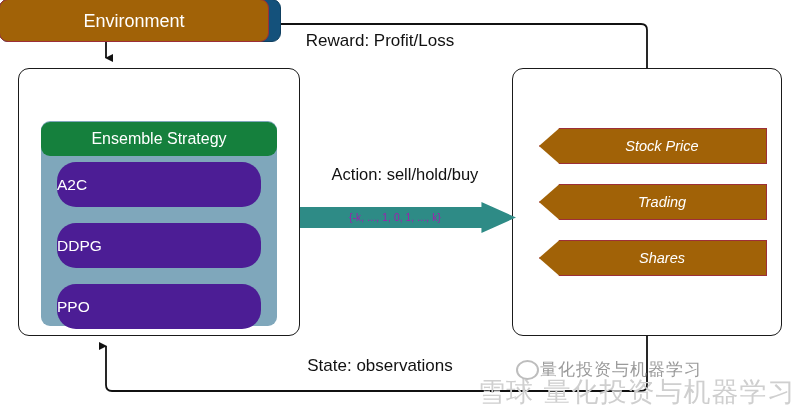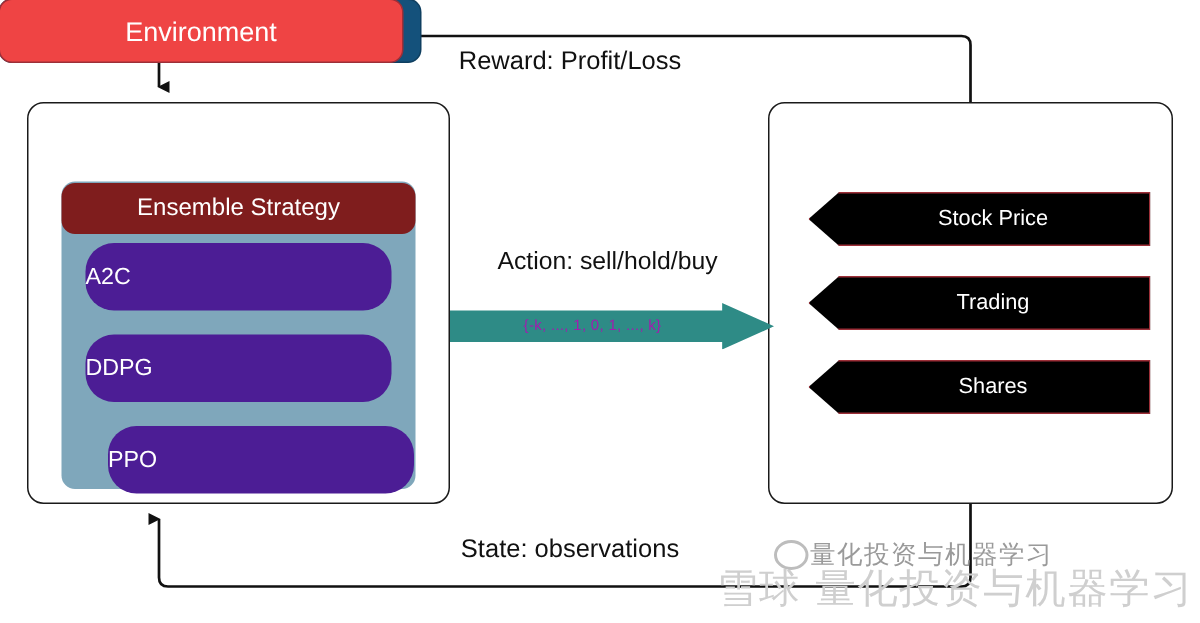--- a/index.html
+++ b/index.html
@@ -22,51 +22,52 @@
   #agents-panel{left:18px;top:68px;width:282px;height:268px;}
   #env-panel{left:512px;top:68px;width:270px;height:268px;}
 
   .panel-header{
     position:absolute;left:6px;top:-1px;
     height:43px;line-height:43px;text-align:center;
     color:#ffffff;font-size:18px;border-radius:9px;
     box-sizing:border-box;
   }
   #agents-header{width:282px;left:-1px;top:-1px;background:#14517b;border:1.5px solid #0f3f60;}
-  #env-header{width:270px;left:-1px;top:-1px;background:#ef4444;border:1.5px solid #9d2f38;}
+  #env-header{width:270px;left:-1px;top:-1px;background:#a16207;border:1.5px solid #9d2f38;}
 
   
   #ensemble-wrap{
     position:absolute;left:41px;top:121px;width:236px;height:205px;
     background:#7fa7bb;border-radius:9px;
   }
   #ensemble-bar{
     position:absolute;left:41px;top:122px;width:236px;height:34px;
-    background:#7f1d1d;border-radius:9px;
+    background:#15803d;border-radius:9px;
     color:#fff;font-size:16px;line-height:34px;text-align:center;
   }
   .algo-box{
     position:absolute;left:57px;width:204px;height:45px;
     background:#4c1d95;border-radius:19px;
     color:#ffffff;font-size:15.5px;line-height:45px;text-align:left;
   }
   #algo-0{top:162px;}
   #algo-1{top:223px;}
-  #algo-2{top:284px;margin-left:15px;}
+  #algo-2{top:284px;}
 
   
   .chev{
     position:absolute;left:539px;width:228px;height:36px;
-    background:#000000;
+    background:#a16207;
     border:1.4px solid #9d2f38;
     color:#ffffff;font-size:14.5px;line-height:35px;
     text-align:center;
     box-sizing:border-box;
     clip-path:polygon(0% 50%, 9% 0%, 100% 0%, 100% 100%, 9% 100%);
     padding-left:18px;
+    font-style:italic;
   }
   #chev-0{top:128px;}
   #chev-1{top:184px;}
   #chev-2{top:240px;}
   #chev-3{top:290px;}
 
   
   #action-arrow{
     position:absolute;left:300px;top:202px;width:216px;height:31px;
     background:#2e8b86;

